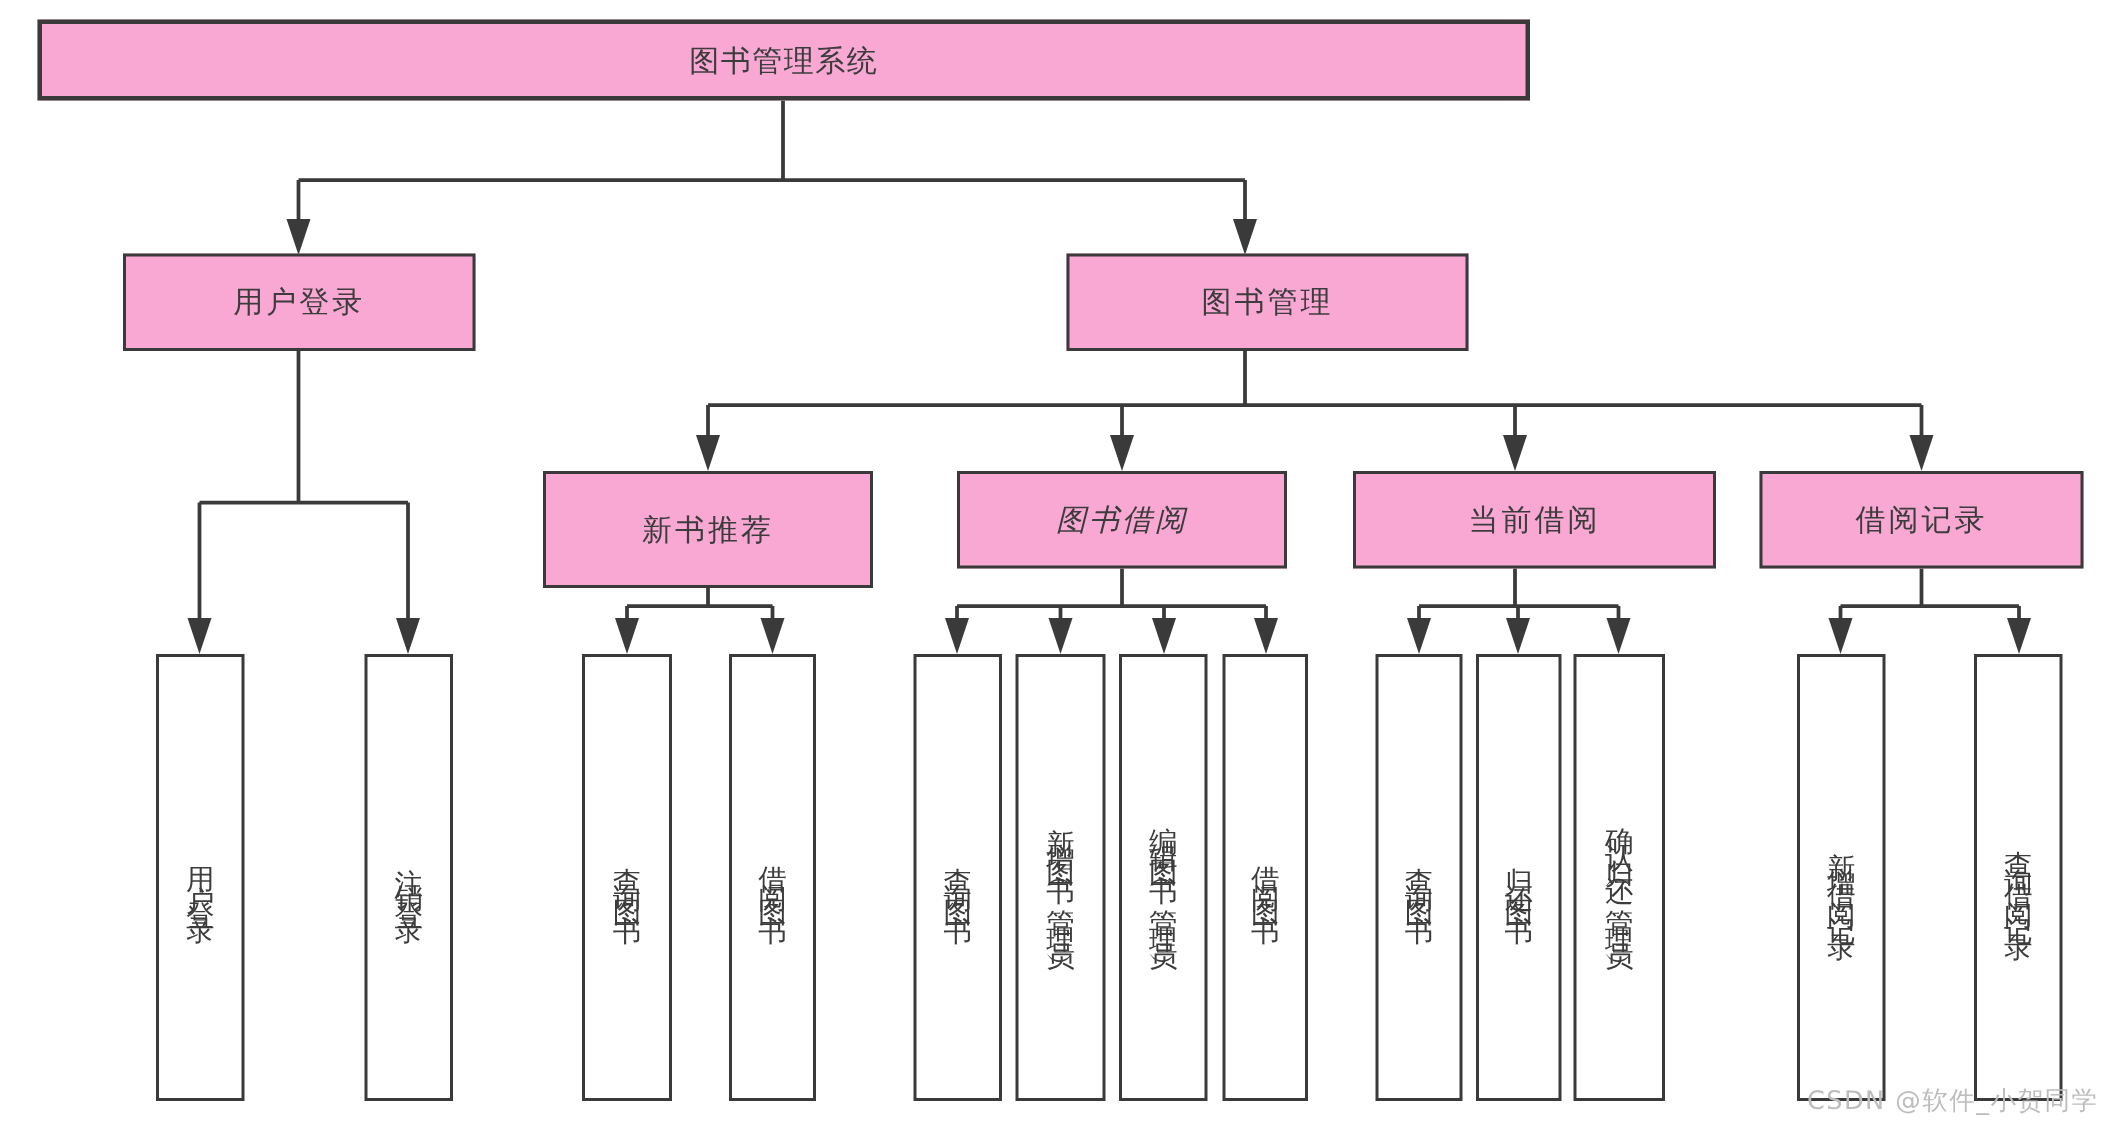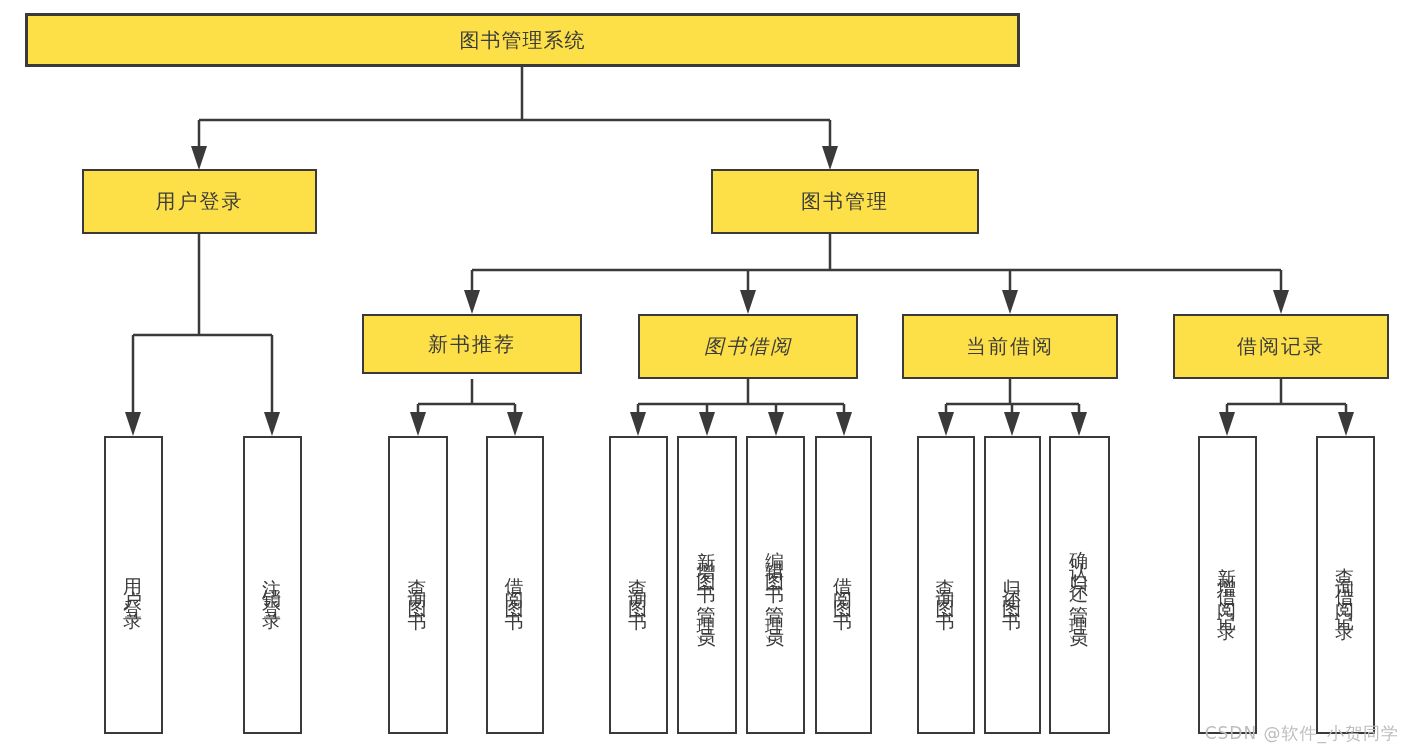--- a/index.html
+++ b/index.html
@@ -10,21 +10,21 @@
   }
   html,body{margin:0;padding:0;background:var(--background);}
   #stage{
     position:relative;width:1405px;height:747px;background:var(--background);
     font-family:"DejaVu Sans","Liberation Sans",sans-serif;overflow:hidden;
   }
   #connectors{position:absolute;left:0;top:0;width:1405px;height:747px;pointer-events:none;}
   .connector{stroke:var(--line);stroke-width:2.5;fill:none;}
   .arrowhead{fill:var(--line);stroke:none;}
   .hnode{
-    position:absolute;box-sizing:border-box;background:#fde047;
+    position:absolute;box-sizing:border-box;background:#f9a8d4;
     border:2.5px solid var(--line);
     display:flex;align-items:center;justify-content:center;
     font-size:20px;letter-spacing:2px;color:var(--text);
     white-space:nowrap;
   }
   .root{border-width:3px;letter-spacing:1px;}
   .vnode{
     position:absolute;box-sizing:border-box;background:#fff;
     border:2.5px solid var(--line);
     top:436px;height:298px;
@@ -85,23 +85,23 @@
       <polygon class="arrowhead" points="1219,412 1235,412 1227,436"></polygon>
       <polygon class="arrowhead" points="1338,412 1354,412 1346,436"></polygon>
     </g>
   </svg>
 
   <div class="hnode root" style="left:25px;top:13px;width:995px;height:54px;">图书管理系统</div>
 
   <div class="hnode" style="left:82px;top:169px;width:235px;height:65px;">用户登录</div>
   <div class="hnode" style="left:711px;top:169px;width:268px;height:65px;">图书管理</div>
 
-  <div class="hnode" style="left:362px;top:314px;width:220px;height:60px;">新书推荐</div>
+  <div class="hnode" style="left:362px;top:314px;width:220px;height:78px;">新书推荐</div>
   <div class="hnode" style="left:638px;top:314px;width:220px;height:65px;font-style:italic;">图书借阅</div>
-  <div class="hnode" style="left:902px;top:314px;width:216px;height:65px;">当前借阅</div>
+  <div class="hnode" style="left:902px;top:314px;width:242px;height:65px;">当前借阅</div>
   <div class="hnode" style="left:1173px;top:314px;width:216px;height:65px;">借阅记录</div>
 
   <div class="vnode" style="left:104px;width:59px;">用户登录</div>
   <div class="vnode" style="left:243px;width:59px;">注销登录</div>
 
   <div class="vnode" style="left:388px;width:60px;">查询图书</div>
   <div class="vnode" style="left:486px;width:58px;">借阅图书</div>
 
   <div class="vnode" style="left:609px;width:59px;">查询图书</div>
   <div class="vnode" style="left:677px;width:60px;">新增图书（管理员）</div>

